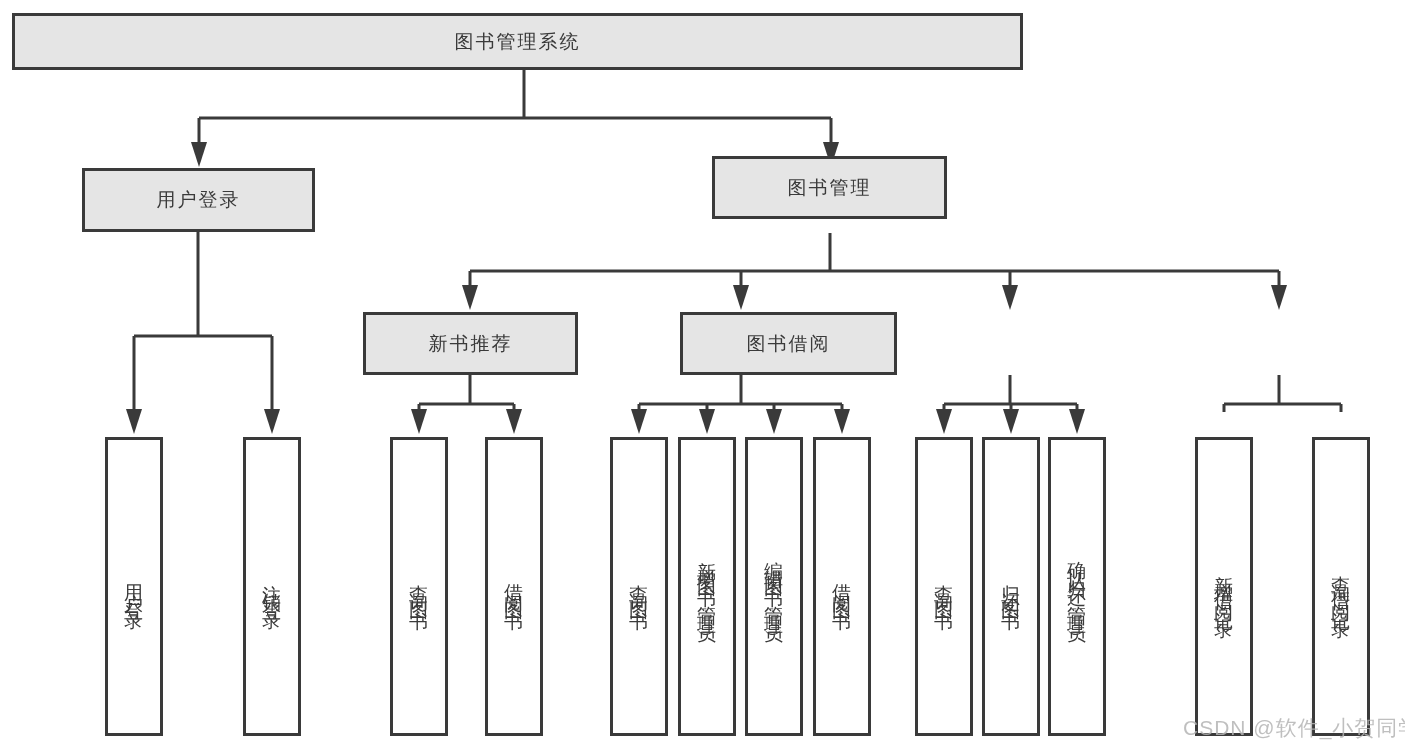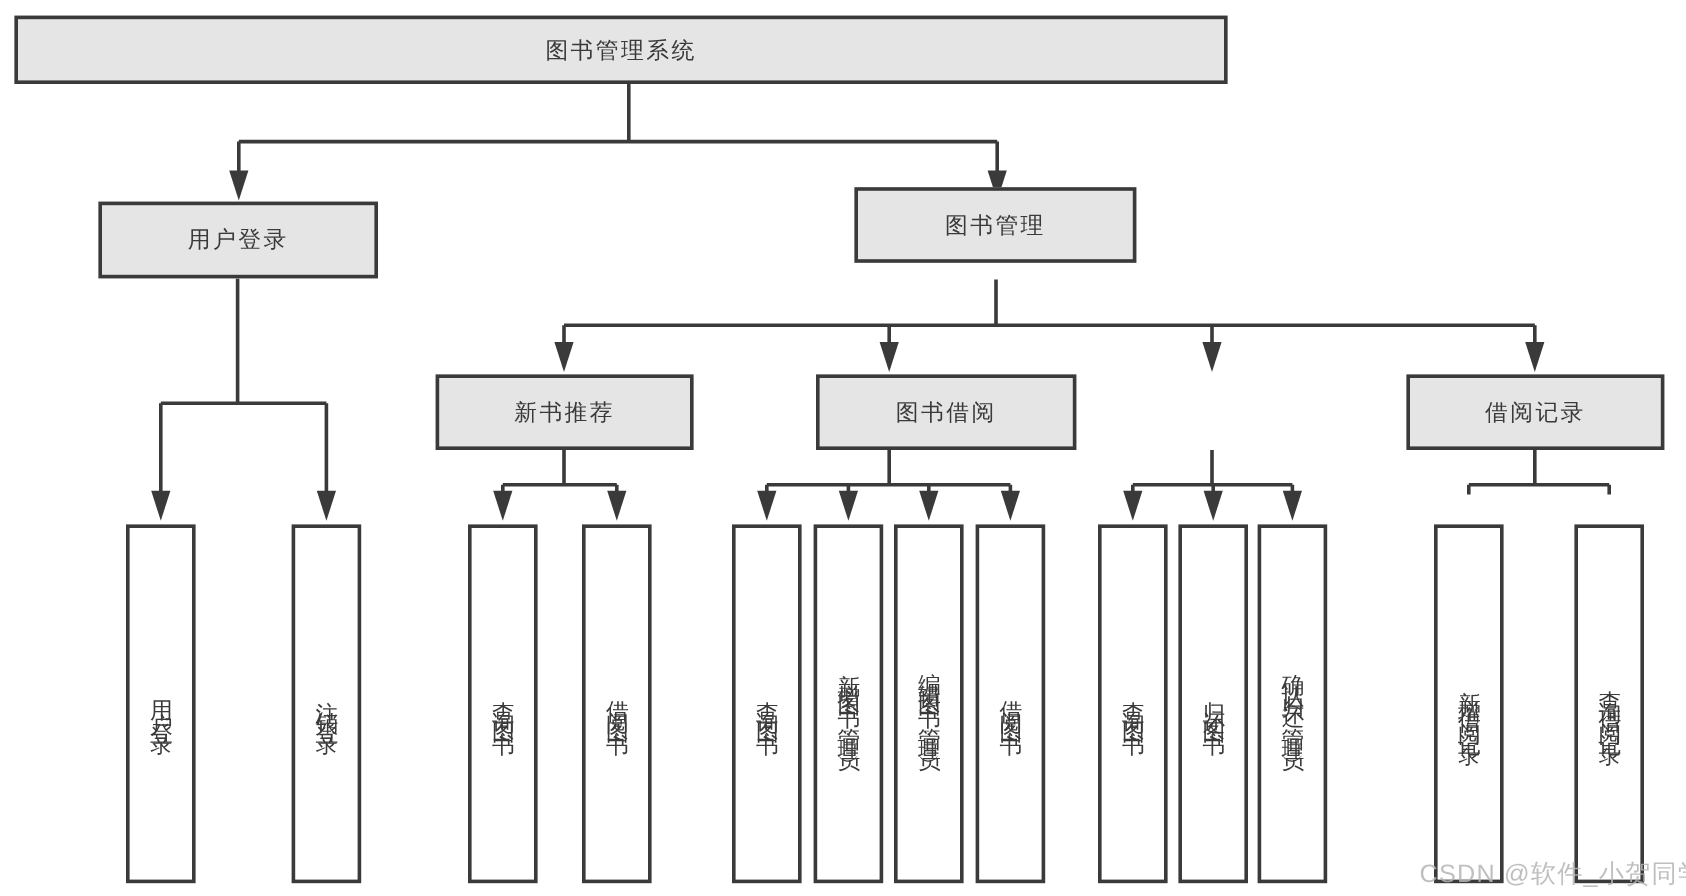--- a/index.html
+++ b/index.html
@@ -107,21 +107,20 @@
     <polygon points="1069,409 1085,409 1077,434"></polygon>
   </svg>
 
   <div class="node" style="left:12px;top:13px;width:1011px;height:57px;">图书管理系统</div>
 
   <div class="node" style="left:82px;top:168px;width:233px;height:64px;">用户登录</div>
   <div class="node" style="left:712px;top:156px;width:235px;height:63px;">图书管理</div>
 
   <div class="node" style="left:363px;top:312px;width:215px;height:63px;">新书推荐</div>
   <div class="node" style="left:633px;top:312px;width:217px;height:63px;margin-left:47px;">图书借阅</div>
-  <div class="node" style="left:1172px;top:312px;width:215px;height:63px;">借阅记录</div>
 
   <div class="vnode" style="left:105px;top:437px;width:58px;height:299px;">
     <span>用户登录</span>
   </div>
   <div class="vnode" style="left:243px;top:437px;width:58px;height:299px;">
     <span>注销登录</span>
   </div>
 
   <div class="vnode" style="left:390px;top:437px;width:58px;height:299px;">
     <span>查询图书</span>

